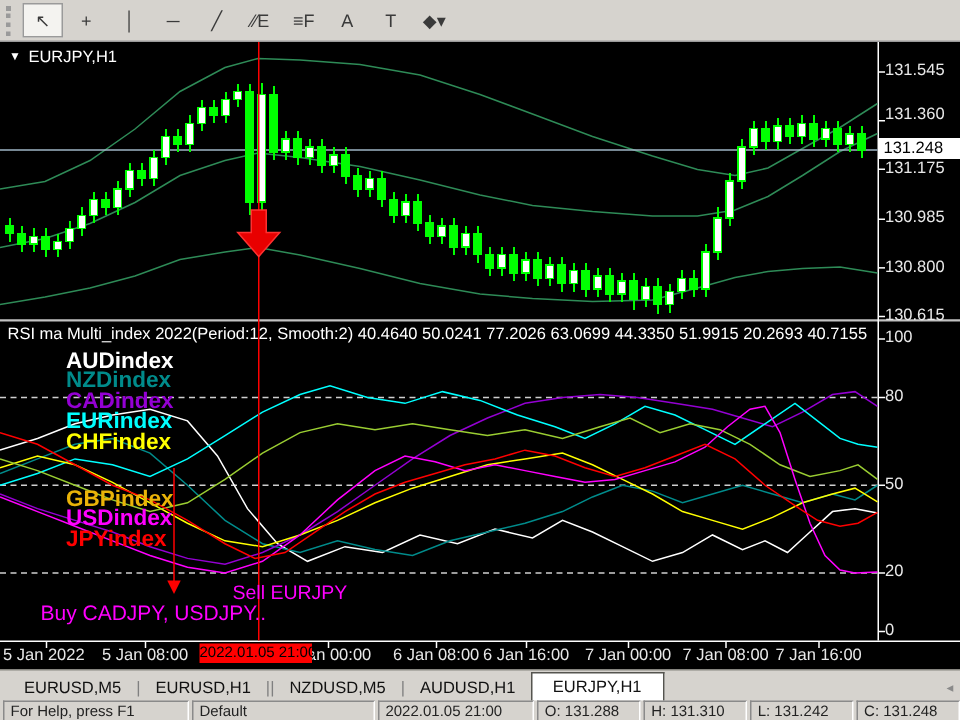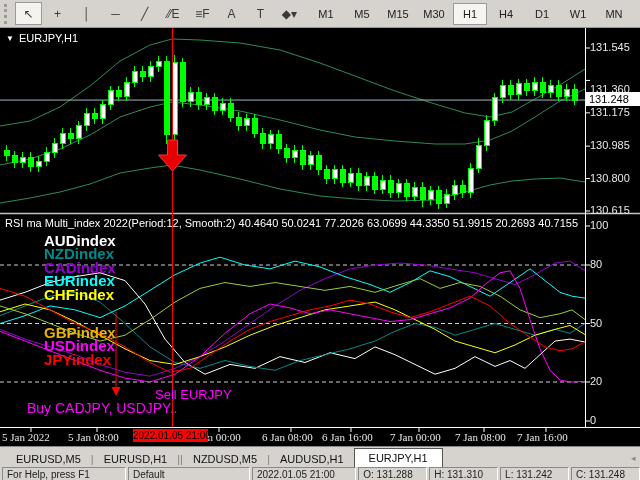--- a/index.html
+++ b/index.html
@@ -25,21 +25,21 @@
   .ind-title{position:absolute;top:189px;left:5px;color:#fff;font-size:11px;white-space:nowrap;}
   .legend{position:absolute;top:206px;left:44px;font-weight:bold;font-size:15px;line-height:13.4px;}
   .leg-item{white-space:nowrap;}
   .ann{position:absolute;color:#FF00FF;white-space:nowrap;}
   .ann0{left:155px;top:359px;font-size:13px;}
   .ann1{left:27px;top:372px;font-size:14px;}
   .cur{position:absolute;left:586px;top:64px;width:54px;height:14px;background:#ffffff;color:#000;
        font-size:11px;line-height:14px;padding-left:3px;box-sizing:border-box;}
   .paxis,.iaxis,.taxis{position:absolute;top:0;left:0;width:640px;height:418px;pointer-events:none;}
   .axis-label{position:absolute;left:590px;color:#e8e8e8;font-size:11px;}
-  .time-label{position:absolute;top:403px;color:#e8e8e8;font-size:11px;white-space:nowrap;font-family:Liberation Serif, serif;}
+  .time-label{position:absolute;top:403px;color:#e8e8e8;font-size:11px;white-space:nowrap;}
   .thl{position:absolute;left:133px;top:401px;width:75px;height:13px;background:#ff0000;color:#000;
        font-size:10px;line-height:13px;text-align:center;white-space:nowrap;z-index:5;}
   
   .tabbar{position:absolute;top:446px;left:0;width:640px;height:21px;background:#d6d3ce;
           border-top:1px solid #86857f;padding-left:12px;}
   .tabs{position:absolute;left:6px;top:0;height:21px;display:flex;align-items:flex-end;}
   .tab{font-size:11px;color:#111;padding:0 10px;line-height:17px;height:17px;}
   .tab.active{background:#fff;border:1px solid #55544f;border-bottom:none;height:19px;line-height:18px;
               padding:0 14px;}
   .tabsep{color:#808080;font-size:11px;line-height:17px;height:17px;}
@@ -61,31 +61,20 @@
         <div class="tool sel">↖</div>
         <div class="tool">+</div>
         <div class="tool">│</div>
         <div class="tool">─</div>
         <div class="tool">╱</div>
         <div class="tool">⁄⁄E</div>
         <div class="tool">≡F</div>
         <div class="tool">A</div>
         <div class="tool">T</div>
         <div class="tool">◆▾</div>
-      </div>
-    <div class="tfs">
-        <div class="tf">M1</div>
-        <div class="tf">M5</div>
-        <div class="tf">M15</div>
-        <div class="tf">M30</div>
-        <div class="tf sel">H1</div>
-        <div class="tf">H4</div>
-        <div class="tf">D1</div>
-        <div class="tf">W1</div>
-        <div class="tf">MN</div>
       </div>
   </div>
 
   <div class="chartwin">
     <svg id="cv" width="640" height="417">
         <line x1="0" y1="185.5" x2="640" y2="185.5" stroke="#c2c2c2" stroke-width="1.5"></line>
         <line x1="0" y1="399.5" x2="640" y2="399.5" stroke="#ffffff"></line>
         <line x1="585.5" y1="0" x2="585.5" y2="399" stroke="#ffffff"></line>
         <line x1="586" y1="20" x2="590" y2="20" stroke="#fff"></line>
         <line x1="586" y1="52.424731182791874" x2="590" y2="52.424731182791874" stroke="#fff"></line>
@@ -291,21 +280,21 @@
         <div class="leg-item" style="color: #eab308; margin-top: 25px;">GBPindex</div>
         <div class="leg-item" style="color: rgb(255, 0, 255);">USDindex</div>
         <div class="leg-item" style="color: rgb(255, 0, 0);">JPYindex</div>
       </div>
 
     <div class="ann ann0">Sell EURJPY</div>
     <div class="ann ann1">Buy CADJPY, USDJPY..</div>
 
     <div class="paxis">
         <div class="axis-label" style="top: 13px;">131.545</div>
-        <div class="axis-label" style="top: 55px;">131.360</div>
+        <div class="axis-label" style="top: 42px;">131.360</div>
         <div class="axis-label" style="top: 77.8495px;">131.175</div>
         <div class="axis-label" style="top: 111.151px;">130.985</div>
         <div class="axis-label" style="top: 143.575px;">130.800</div>
         <div class="axis-label" style="top: 176px;">130.615</div>
       </div>
     <div class="iaxis">
         <div class="axis-label" style="top: 191px;">100</div>
         <div class="axis-label" style="top: 230px;">80</div>
         <div class="axis-label" style="top: 288.5px;">50</div>
         <div class="axis-label" style="top: 347px;">20</div>

